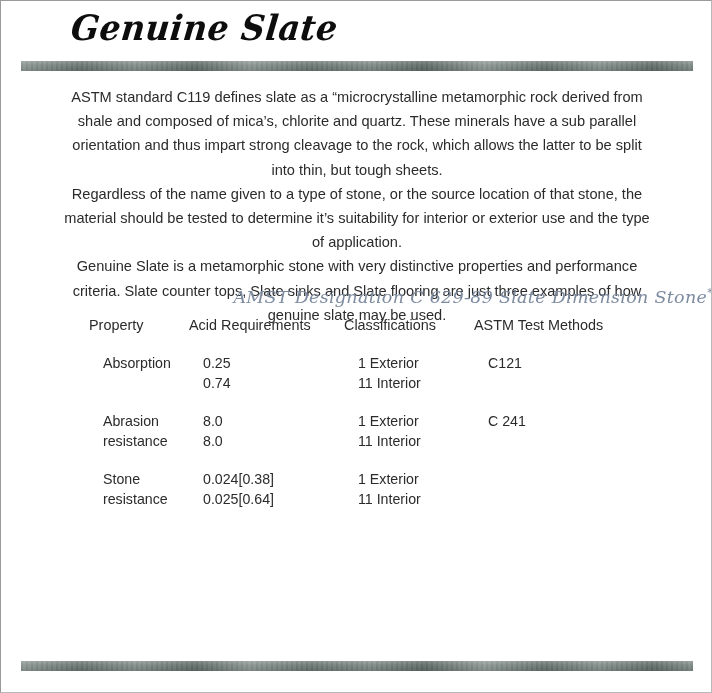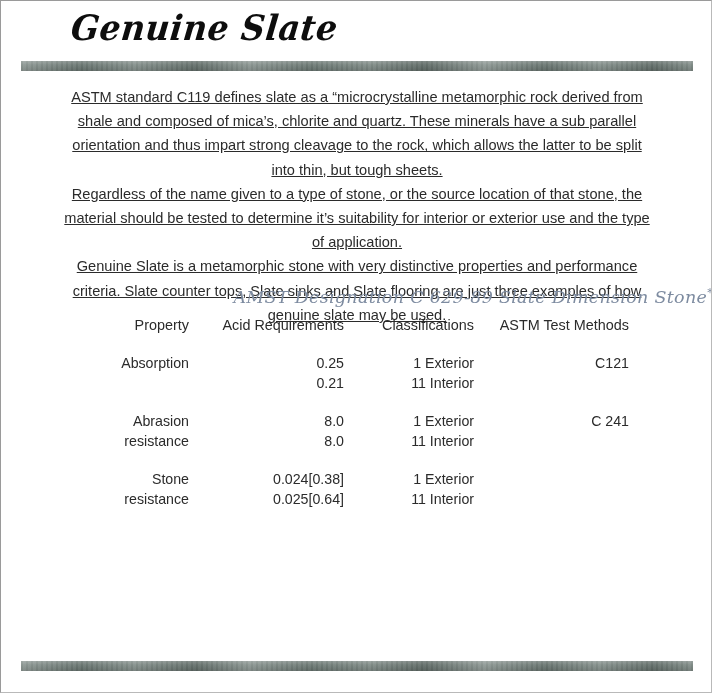--- a/index.html
+++ b/index.html
@@ -63,21 +63,20 @@
 
   
   .body-text {
     position: absolute;
     left: 60px;
     width: 592px;
     text-align: center;
     color: #2b2b2b;
     font-size: 14.6px;
     line-height: 24.2px;
-    text-decoration: underline;
   }
   .body-text p { margin: 0; }
   .para-block { top: 84px; }
 
   
   .script-heading {
     position: absolute;
     left: 0;
     top: 285px;
     width: 712px;
@@ -100,37 +99,37 @@
     left: 88px;
     top: 315px;
     width: 540px;
     border-collapse: collapse;
     color: #2b2b2b;
     font-size: 14.2px;
   }
   .spec-table th,
   .spec-table td {
     padding: 0;
-    text-align: right;
+    text-align: left;
     vertical-align: top;
     font-weight: normal;
     line-height: 19.5px;
   }
   .spec-table th {
     height: 38px;
     font-size: 14.4px;
     color: #2b2b2b;
   }
   .col-prop   { width: 100px; }
   .col-req    { width: 155px; }
   .col-class  { width: 130px; }
   .col-method { width: 155px; }
 
   .spec-table tbody tr td { padding-bottom: 19px; }
-  .cell-lines span { display: block; white-space: pre; }
+  .cell-lines span { display: block; white-space: pre; margin-left: 14px; }
 </style>
 </head>
 <body>
 
 <div class="page">
 
   <div class="title">Genuine Slate</div>
 
   <div class="slate-bar top"></div>
 
@@ -153,21 +152,21 @@
         <th class="col-method">ASTM Test Methods</th>
       </tr>
     </thead>
     <tbody id="table-body">
         <tr>
           <td class="col-prop cell-lines">
             <span>Absorption</span>
           </td>
           <td class="col-req cell-lines">
             <span>0.25</span>
-            <span>0.21</span>
+            <span>0.74</span>
           </td>
           <td class="col-class cell-lines">
             <span>1 Exterior</span>
             <span>11 Interior</span>
           </td>
           <td class="col-method cell-lines">
             <span>C121</span>
           </td>
         </tr>
         <tr>

